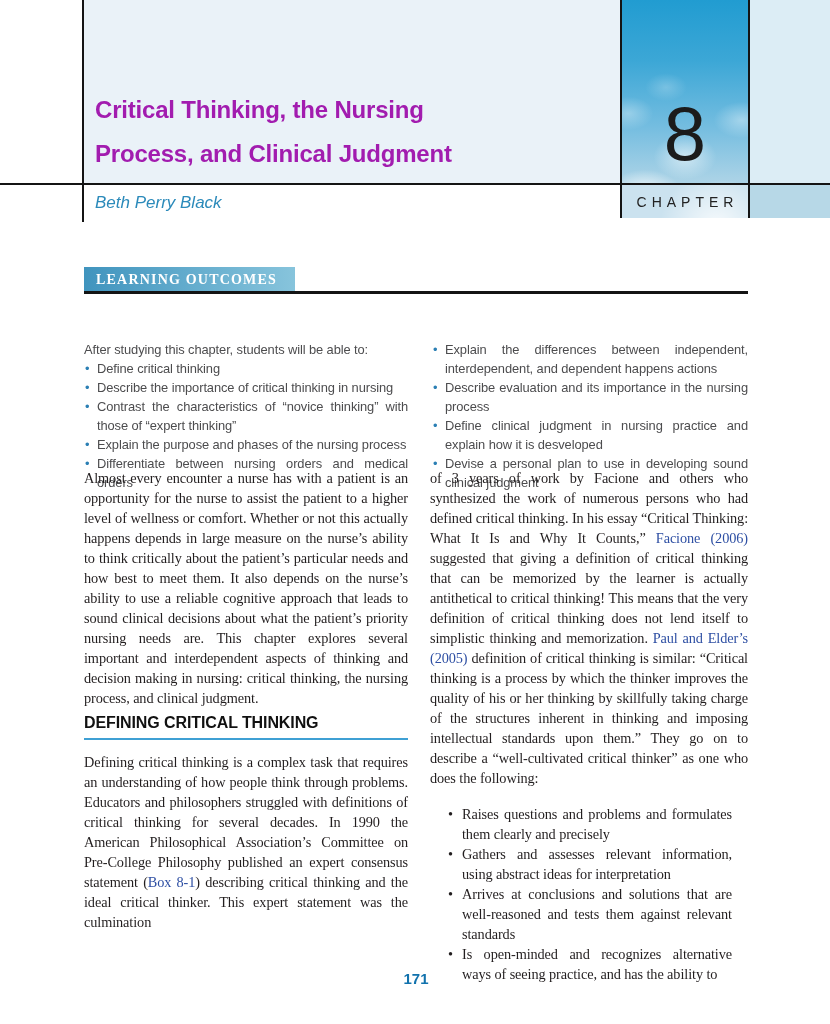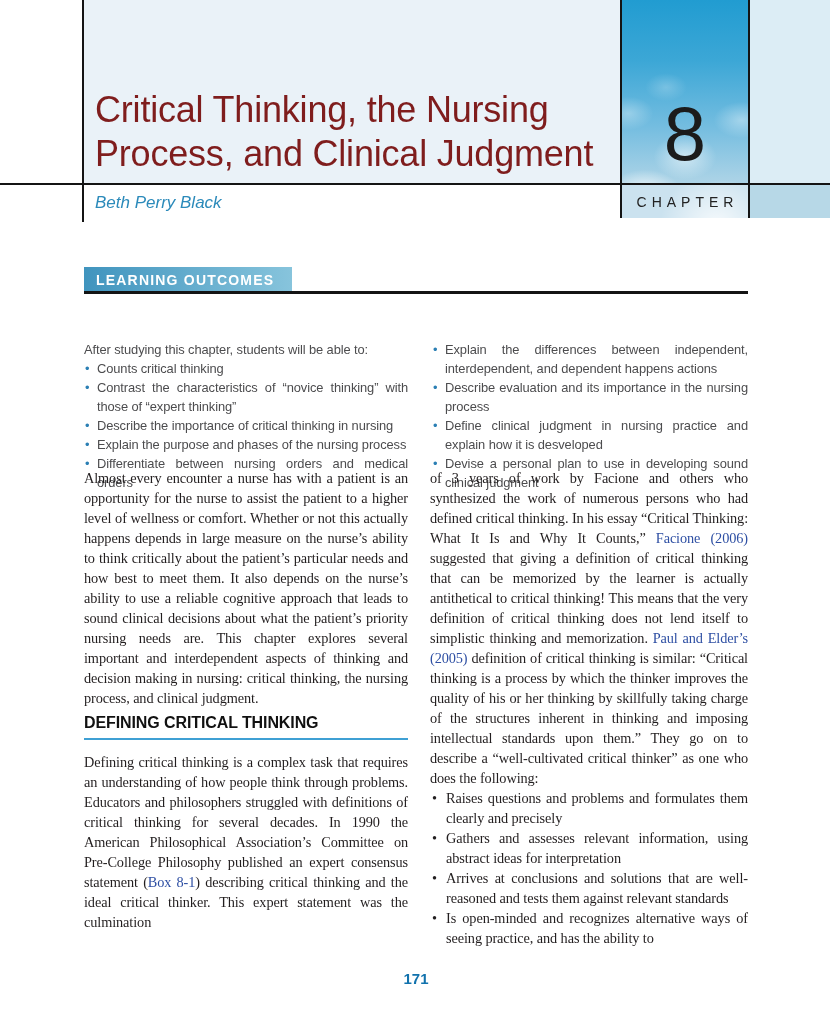--- a/index.html
+++ b/index.html
@@ -2,21 +2,21 @@
 <html><head>
 <meta charset="utf-8">
 <style>
   html,body{margin:0;padding:0;background:#fff;}
   .page{position:relative;width:830px;height:1024px;background:#ffffff;overflow:hidden;
         font-family:"Liberation Sans",sans-serif;-webkit-font-smoothing:antialiased;}
 
   
   .title-band{position:absolute;left:84px;top:0;width:536px;height:183px;background:#eaf2f8;
               box-sizing:border-box;padding:88px 0 0 11px;}
-  .title-line{font-size:36px;line-height:44px;font-weight:400;letter-spacing:-.2px;color:#7f1d1d;}
+  .title-line{font-size:24px;line-height:44px;font-weight:700;letter-spacing:-.2px;color:#a21caf;}
   .vline{position:absolute;top:0;width:2px;background:#141414;}
   .vline-left{left:82px;height:222px;}
   .vline-mid{left:620px;height:218px;}
   .vline-right{left:748px;height:218px;}
   .cloud{position:absolute;left:622px;top:0;width:126px;height:218px;
      background:
        radial-gradient(ellipse 55px 38px at 18% 90%, rgba(255,255,255,.95), rgba(255,255,255,0) 70%),
        radial-gradient(ellipse 60px 42px at 80% 96%, rgba(255,255,255,.9), rgba(255,255,255,0) 70%),
        radial-gradient(ellipse 45px 32px at 50% 72%, rgba(255,255,255,.55), rgba(255,255,255,0) 70%),
        radial-gradient(ellipse 40px 26px at 95% 55%, rgba(255,255,255,.38), rgba(255,255,255,0) 70%),
@@ -33,42 +33,42 @@
   .chapter-box{position:absolute;left:622px;top:185px;width:126px;height:33px;
      background:radial-gradient(circle at 75% 130%, rgba(255,255,255,.85), rgba(255,255,255,0) 55%),#cbe2ef;
      display:flex;align-items:center;justify-content:center;}
   .chapter-label{font-size:14px;letter-spacing:5px;color:#222;padding-left:5px;}
   .strip-chrow-right{position:absolute;left:750px;top:185px;width:80px;height:33px;background:#b7d8e7;}
 
   
   .lo-badge{position:absolute;left:84px;top:267px;height:26px;box-sizing:border-box;
             padding:0 18px 0 12px;display:flex;align-items:center;
             background:linear-gradient(90deg,#4094be,#87c4dc);}
-  .lo-badge span{color:#fff;font-size:14px;font-weight:600;letter-spacing:1.2px;}
+  .lo-badge span{color:#fff;font-size:14px;font-weight:600;letter-spacing:1.2px;font-family:Liberation Serif, serif;}
   .hline2{position:absolute;left:84px;top:291px;width:664px;height:2.5px;background:#141414;}
   .outcomes{position:absolute;left:84px;top:300px;width:664px;display:flex;gap:24px;
             color:#4c4c4e;font-size:12.9px;line-height:19px;letter-spacing:-.1px;margin-top:40px;}
   .outcomes .col-l{width:324px;}
   .outcomes .col-r{width:316px;}
   .lo-intro{margin:0 0 0 0;text-align:left;}
   ul.lo-list{margin:0;padding:0;list-style:none;}
   ul.lo-list li{position:relative;padding-left:13px;text-align:justify;}
   ul.lo-list li::before{content:"\2022";position:absolute;left:1px;color:#2b7fb4;}
 
   
   .body-cols{position:absolute;left:84px;top:468px;width:664px;display:flex;gap:22px;
              font-family:"Liberation Serif",serif;font-size:14.3px;line-height:20px;
              letter-spacing:-.1px;color:#221e1f;}
   .body-cols .col-l{width:324px;}
   .body-cols .col-r{width:318px;}
   .body-cols p{margin:0;text-align:justify;}
   .section-heading{font-family:"Liberation Sans",sans-serif;font-size:16px;font-weight:700;
                    color:#111;margin:5px 0 12px 0;padding-bottom:5px;border-bottom:2.5px solid #3fa0d4;}
   .link{color:#2e4fa3;}
-  ul.body-list{margin:0;padding:0;list-style:none;}
+  ul.body-list{margin:16px;padding:0;list-style:none;}
   ul.body-list li{position:relative;padding-left:16px;text-align:justify;}
   ul.body-list li::before{content:"\2022";position:absolute;left:2px;color:#221e1f;}
 
   
   .footer{position:absolute;left:84px;top:970px;width:664px;text-align:center;}
   .page-number{font-size:15px;font-weight:700;color:#1172ad;}
 </style>
 </head>
 <body>
 
@@ -96,23 +96,23 @@
 
   <div class="lo-badge">
     <span>LEARNING OUTCOMES</span>
   </div>
   <div class="hline2"></div>
   <div class="outcomes">
     <div class="col-l">
       <p class="lo-intro">After studying this chapter, students will be able to:</p>
       <ul class="lo-list">
 
-      <li><span>Counts critical thinking</span></li>
+      <li><span>Define critical thinking</span></li>
+          <li><span>Describe the importance of critical thinking in nursing</span></li>
           <li><span>Contrast the characteristics of “novice thinking” with those of “expert thinking”</span></li>
-          <li><span>Describe the importance of critical thinking in nursing</span></li>
           <li><span>Explain the purpose and phases of the nursing process</span></li>
           <li><span>Differentiate between nursing orders and medical orders</span></li>
         </ul>
     </div>
     <div class="col-r">
       <ul class="lo-list">
 
       <li><span>Explain the differences between independent, interdependent, and dependent happens actions</span></li>
           <li><span>Describe evaluation and its importance in the nursing process</span></li>
           <li><span>Define clinical judgment in nursing practice and explain how it is desveloped</span></li>

